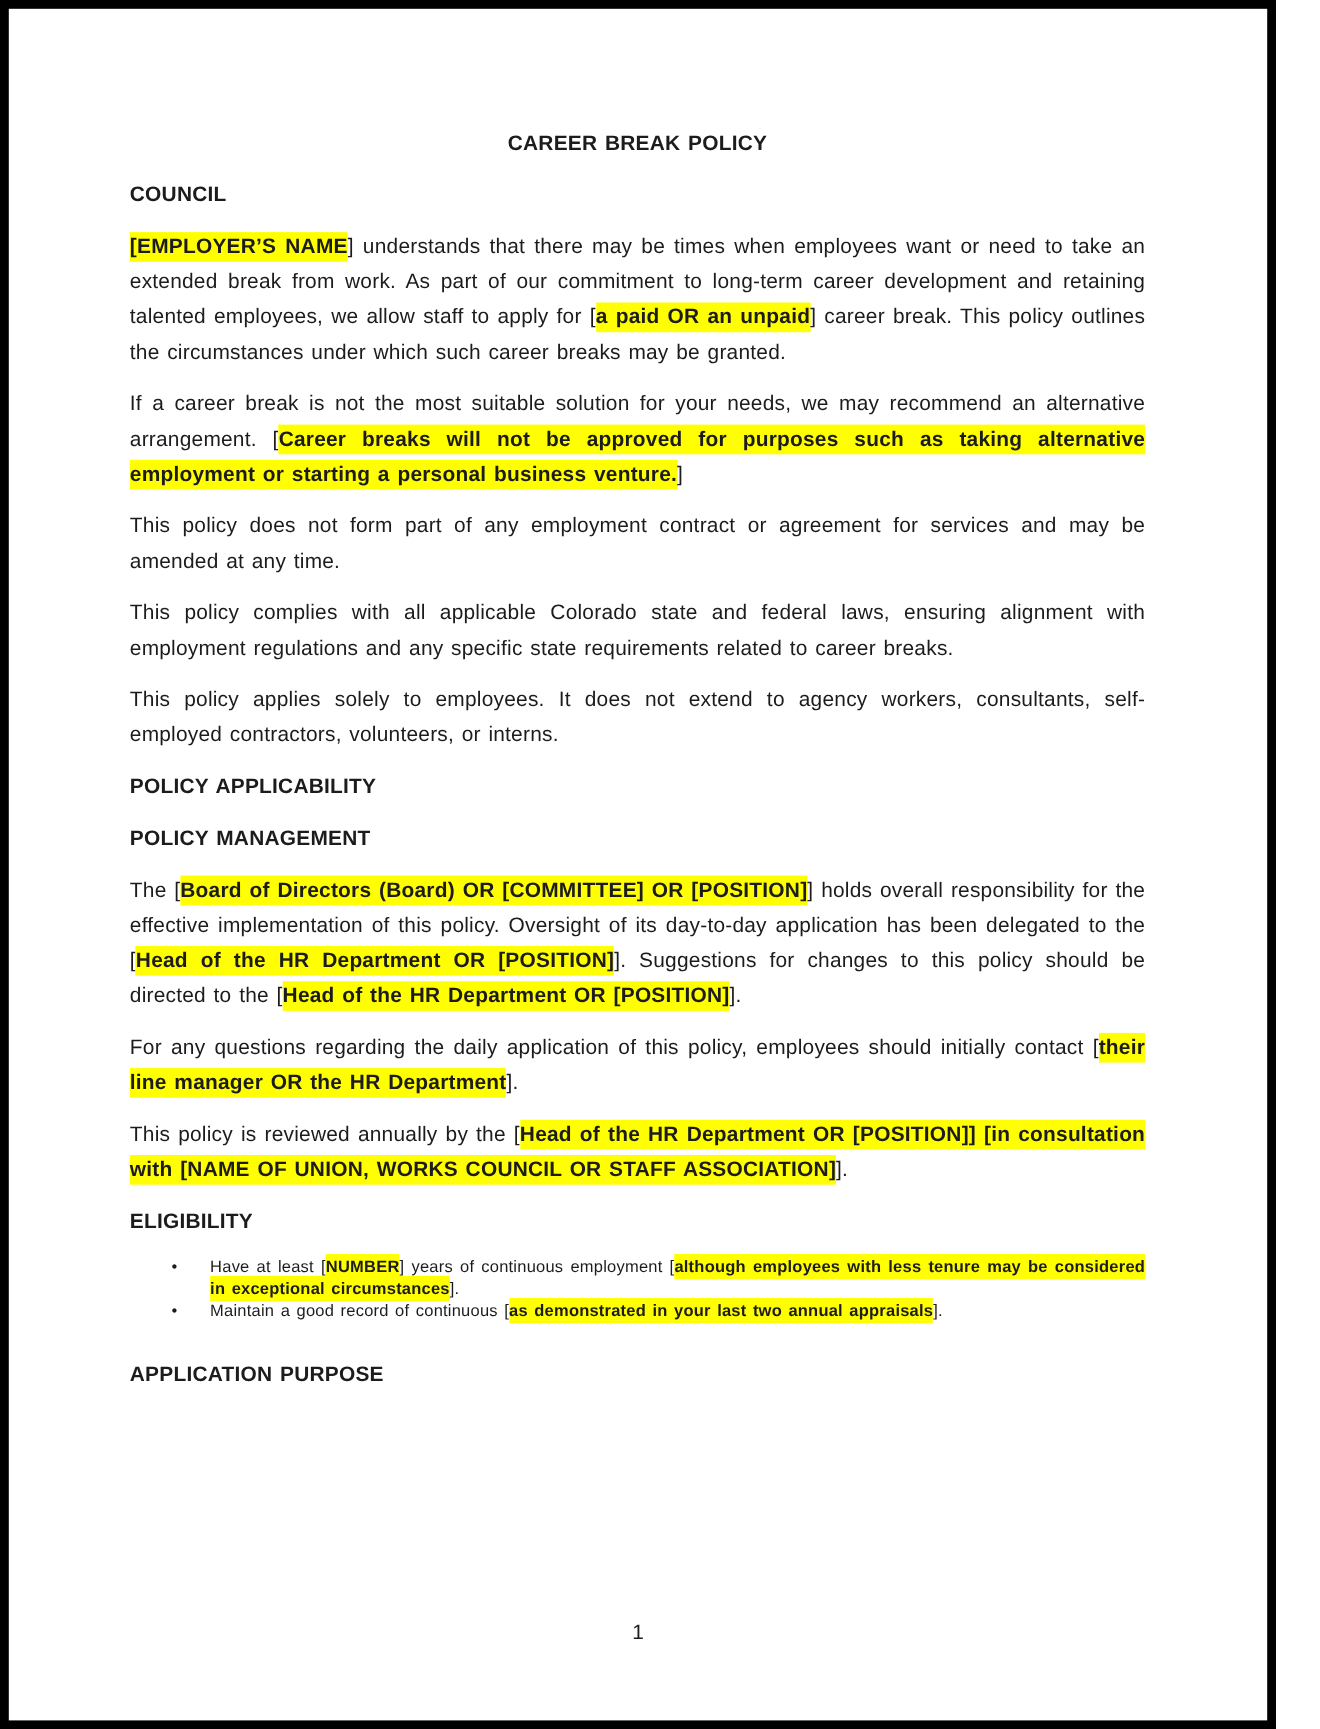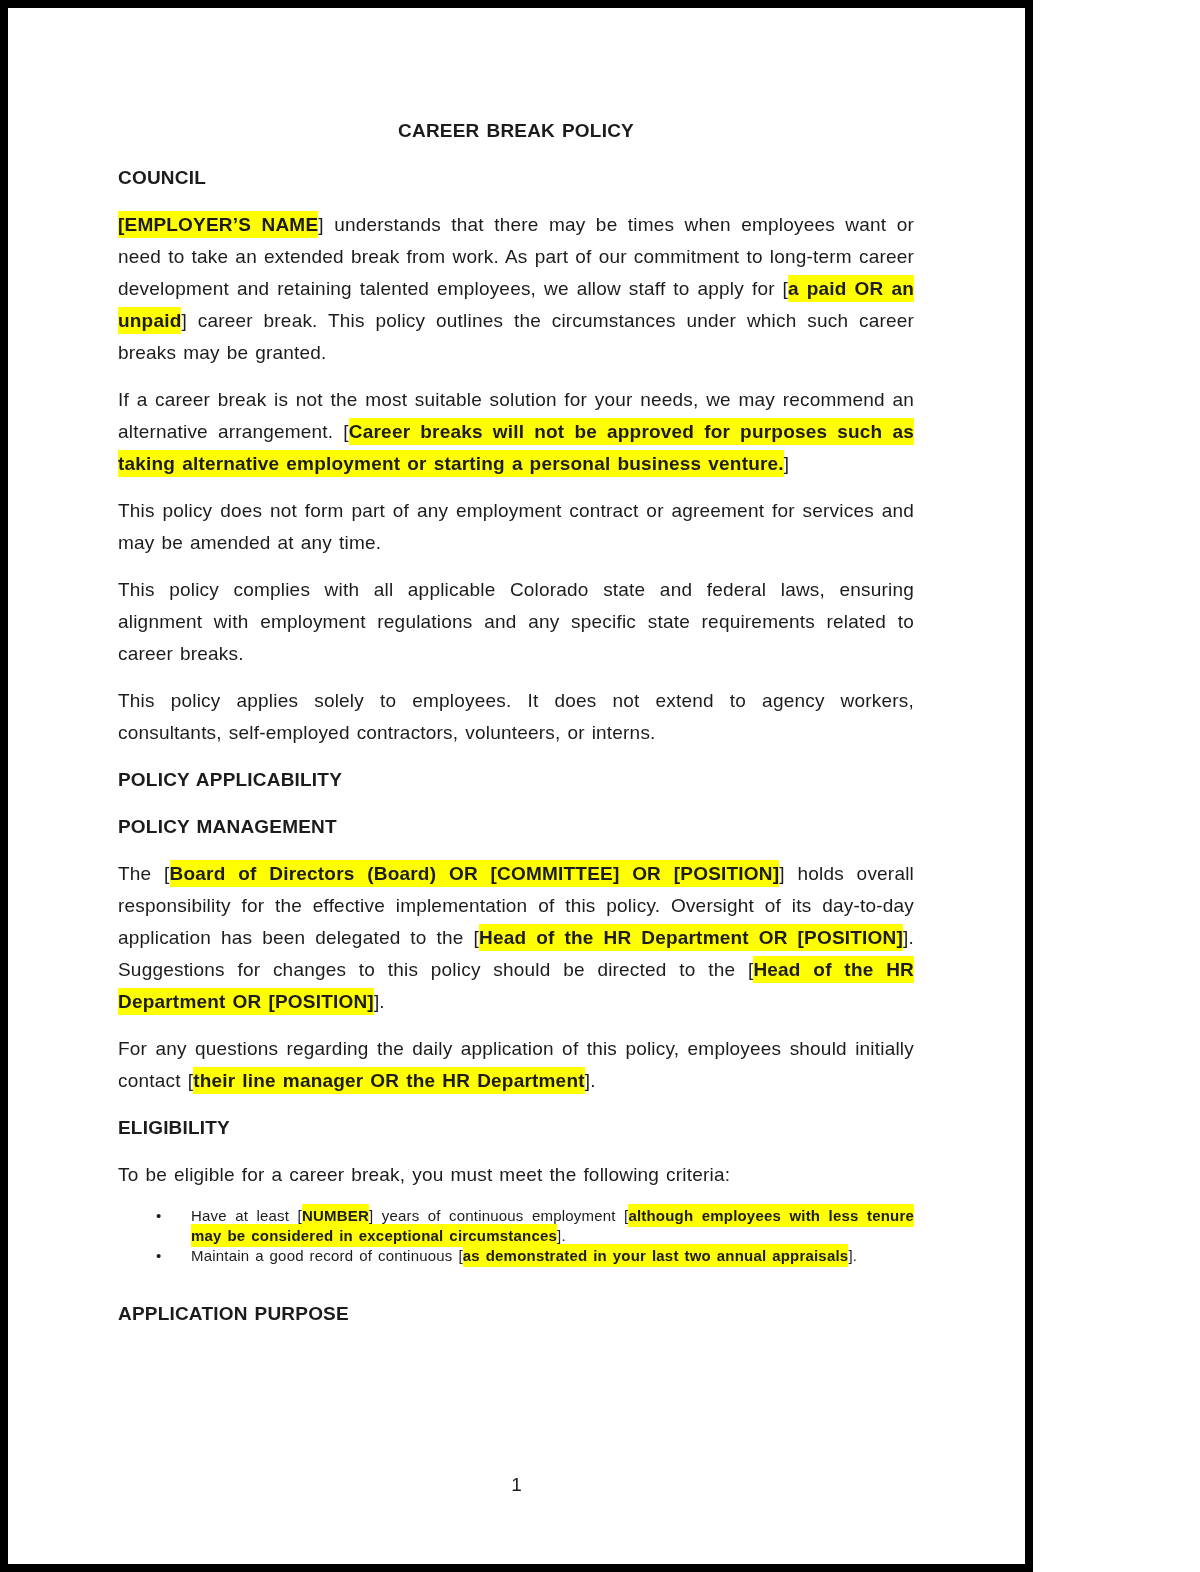--- a/index.html
+++ b/index.html
@@ -1,18 +1,18 @@
 <!DOCTYPE html>
 <html><head>
 <meta charset="utf-8">
 <style>
   * { box-sizing: border-box; }
   html, body { margin: 0; padding: 0; background: #ffffff; }
   .page {
-    width: 1033px;
+    width: 1160px;
     height: 1572px;
     border: 8px solid #000000;
     background: #ffffff;
     position: relative;
     font-family: "Liberation Sans", "DejaVu Sans", sans-serif;
     color: #1c1c1c;
     padding: 107px 111px 0 110px;
     overflow: hidden;
   }
   .block {
@@ -72,22 +72,22 @@
       <div class="block heading"><span>COUNCIL</span></div>
       <div class="block paragraph"><span class="hl">[EMPLOYER’S NAME</span><span>] understands that there may be times when employees want or need to take an extended break from work. As part of our commitment to long-term career development and retaining talented employees, we allow staff to apply for [</span><span class="hl">a paid OR an unpaid</span><span>] career break. This policy outlines the circumstances under which such career breaks may be granted.</span></div>
       <div class="block paragraph"><span>If a career break is not the most suitable solution for your needs, we may recommend an alternative arrangement. [</span><span class="hl">Career breaks will not be approved for purposes such as taking alternative employment or starting a personal business venture.</span><span>]</span></div>
       <div class="block paragraph"><span>This policy does not form part of any employment contract or agreement for services and may be amended at any time.</span></div>
       <div class="block paragraph"><span>This policy complies with all applicable Colorado state and federal laws, ensuring alignment with employment regulations and any specific state requirements related to career breaks.</span></div>
       <div class="block paragraph"><span>This policy applies solely to employees. It does not extend to agency workers, consultants, self-employed contractors, volunteers, or interns.</span></div>
       <div class="block heading"><span>POLICY APPLICABILITY</span></div>
       <div class="block heading"><span>POLICY MANAGEMENT</span></div>
       <div class="block paragraph"><span>The [</span><span class="hl">Board of Directors (Board) OR [COMMITTEE] OR [POSITION]</span><span>] holds overall responsibility for the effective implementation of this policy. Oversight of its day-to-day application has been delegated to the [</span><span class="hl">Head of the HR Department OR [POSITION]</span><span>]. Suggestions for changes to this policy should be directed to the [</span><span class="hl">Head of the HR Department OR [POSITION]</span><span>].</span></div>
       <div class="block paragraph"><span>For any questions regarding the daily application of this policy, employees should initially contact [</span><span class="hl">their line manager OR the HR Department</span><span>].</span></div>
+      <div class="block paragraph"><span>This policy is reviewed annually by the [</span><span class="hl">Head of the HR Department OR [POSITION]] [in consultation with [NAME OF UNION, WORKS COUNCIL OR STAFF ASSOCIATION]</span><span>].</span></div>
       <div class="block heading"><span>ELIGIBILITY</span></div>
-      <div class="block paragraph"><span>To be eligible for a career break, you must meet the following criteria:</span></div>
       <ul class="bullets">
         <li><span>Have at least [</span><span class="hl">NUMBER</span><span>] years of continuous employment [</span><span class="hl">although employees with less tenure may be considered in exceptional circumstances</span><span>].</span></li>
         <li><span>Maintain a good record of continuous [</span><span class="hl">as demonstrated in your last two annual appraisals</span><span>].</span></li>
       </ul>
       <div class="block heading"><span>APPLICATION PURPOSE</span></div>
     </div>
   <div class="page-number">1</div>
 </div>
 
 </body></html>

